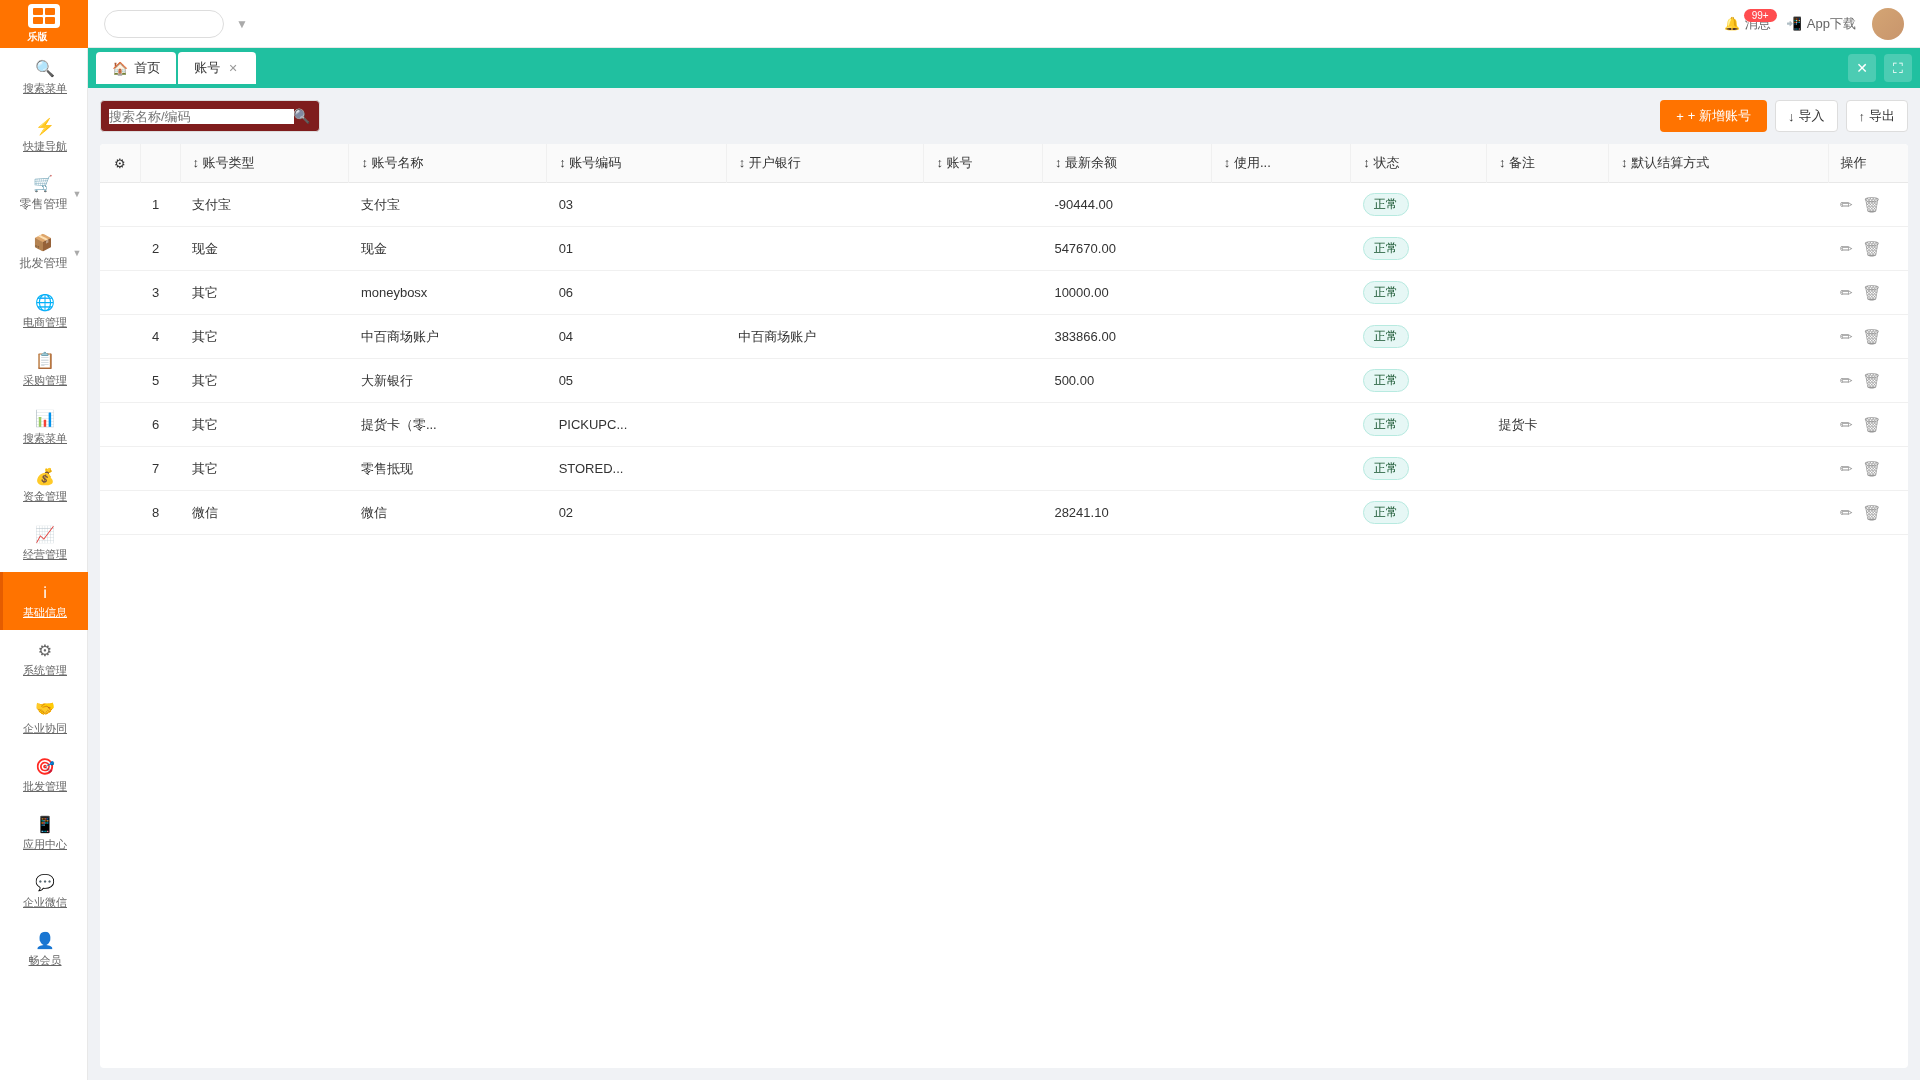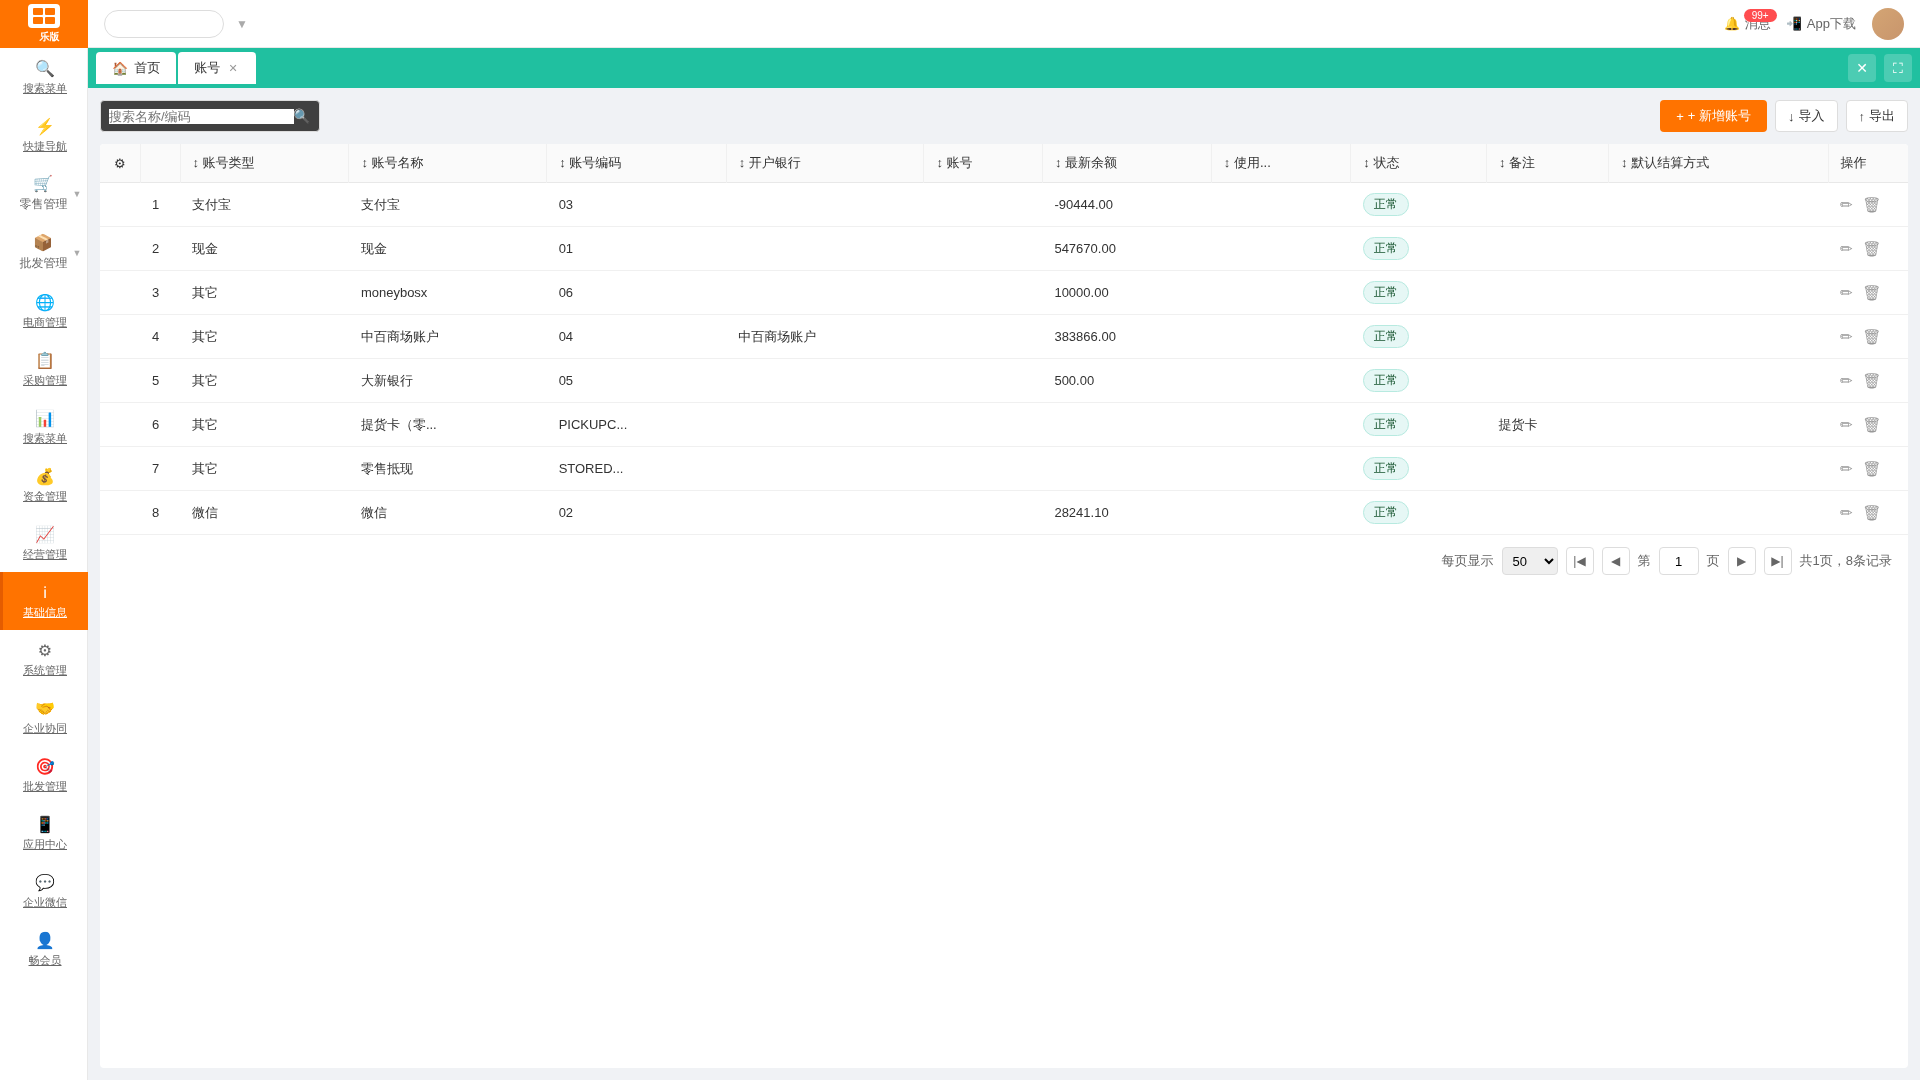--- a/index.html
+++ b/index.html
@@ -22,21 +22,21 @@
       display: flex;
       align-items: center;
       justify-content: center;
       color: #fff;
       font-size: 12px;
       font-weight: bold;
     }
     .sidebar-logo-inner {
       display: flex;
       flex-direction: column;
-      align-items: flex-end;
+      align-items: flex-start;
     }
     .sidebar-logo-icon {
       width: 32px;
       height: 24px;
       background: #fff;
       border-radius: 4px;
       display: flex;
       align-items: center;
       justify-content: center;
     }
@@ -222,21 +222,21 @@
     
     .toolbar {
       display: flex;
       align-items: center;
       justify-content: space-between;
       margin-bottom: 12px;
     }
     .search-box {
       display: flex;
       align-items: center;
-      background: #404040;
+      background: #7f1d1d;
       border: 1px solid #ddd;
       border-radius: 4px;
       padding: 0 8px;
       height: 32px;
       width: 220px;
     }
     .search-box input {
       border: none;
       outline: none;
       font-size: 13px;
@@ -696,32 +696,16 @@
     <td></td>
     <td></td>
     <td>
       <span class="action-btn" title="编辑">✏</span>
       <span class="action-btn" title="删除">🗑</span>
     </td>
   </tr>
           </tbody>
       </table>
 
-      <div class="pagination">
-        <span class="pagination-label">每页显示</span>
-        <select class="page-size-select">
-          <option value="50">50</option>
-          <option value="100">100</option>
-          <option value="200">200</option>
-        </select>
-        <button class="page-nav-btn">|◀</button>
-        <button class="page-nav-btn">◀</button>
-        <span class="pagination-label">第</span>
-        <input class="page-input" type="text" value="1" style="">
-        <span class="pagination-label">页</span>
-        <button class="page-nav-btn">▶</button>
-        <button class="page-nav-btn">▶|</button>
-        <span class="page-total">共1页，8条记录</span>
-      </div>
     </div>
 
   </div>
 </div>
 
 </body></html>

